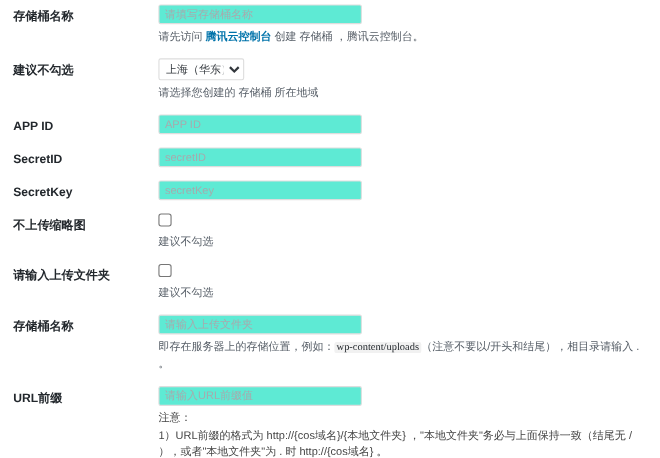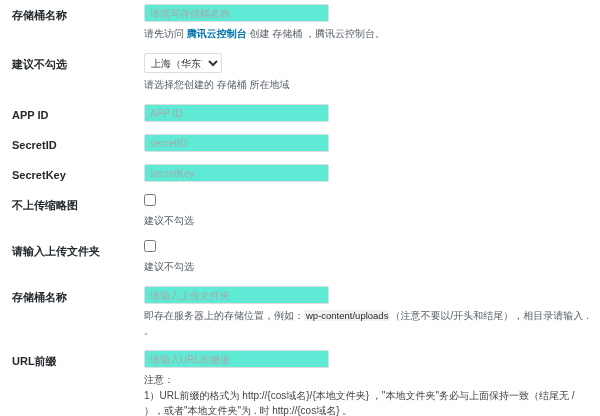--- a/index.html
+++ b/index.html
@@ -73,21 +73,21 @@
     color: #555d66;
     margin-top: 4px;
     line-height: 15px;
   }
   .hint a {
     color: #0073aa;
     text-decoration: none;
     font-weight: bold;
   }
   .code {
-    font-family: Liberation Sans, sans-serif;
+    font-family: Liberation Serif, serif;
     font-size: 9.5px;
     background: #f1f1f1;
     padding: 0 2px;
     border-radius: 2px;
     color: #23282d;
   }
   .cb-wrap {
     height: 15px;
   }
   input[type="checkbox"] {

